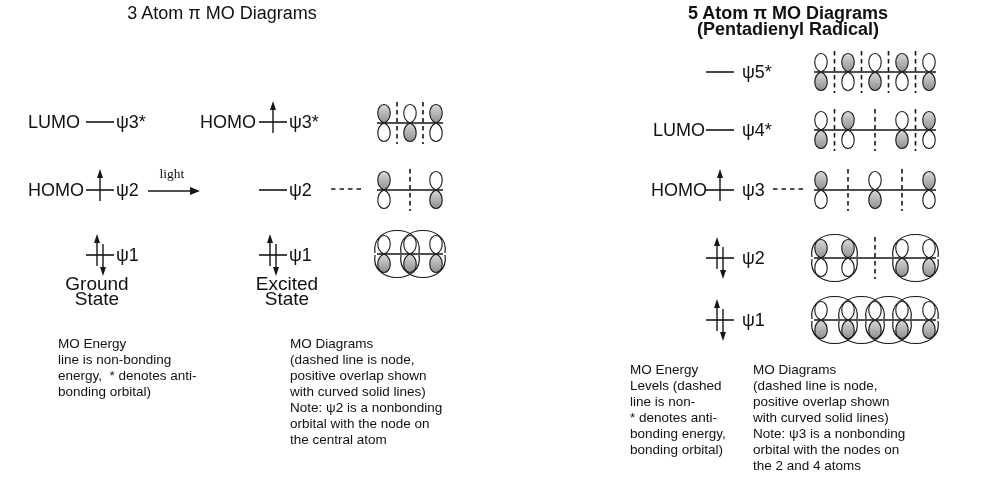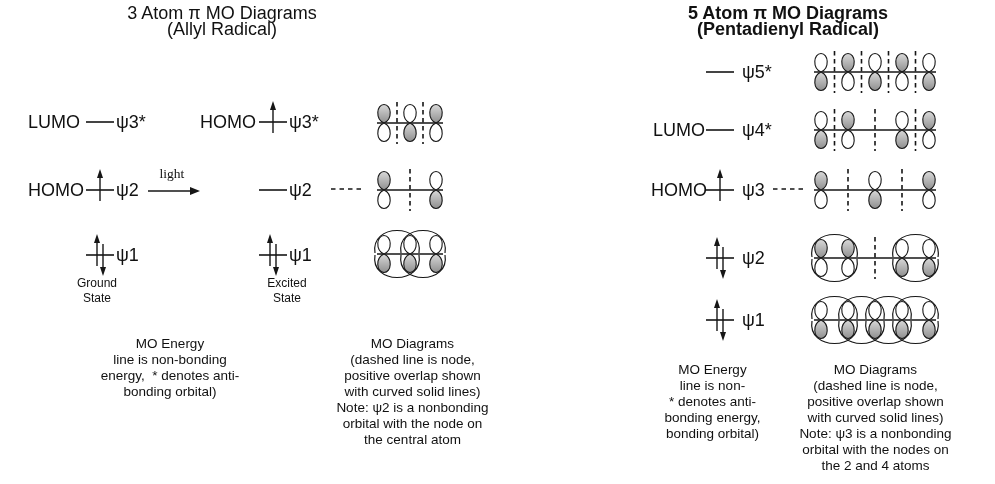--- a/index.html
+++ b/index.html
@@ -5,35 +5,34 @@
   html,body{margin:0;padding:0;background:#ffffff;}
   #stage{
     position:relative; width:995px; height:484px; background:#ffffff;
     font-family:"Liberation Sans", sans-serif; color:#111111; overflow:hidden;
   }
   .abs{position:absolute;}
   .lbl{position:absolute; font-size:18px; line-height:16px; white-space:pre;}
   .right{text-align:right;}
   .center{text-align:center;font-family:Liberation Serif, serif;}
   .title{position:absolute; font-size:18px; line-height:16px; text-align:center;}
-  .caption{position:absolute; font-size:13.5px; line-height:16px; text-align:center;}
+  .caption{position:absolute; font-size:13.5px; line-height:16px; text-align:left;}
   .caption div{white-space:pre;}
-  .state{position:absolute; font-size:12px; line-height:15px; text-align:center;}
+  .state{position:absolute; font-size:19px; line-height:15px; text-align:center;}
   svg.abs{overflow:visible;}
 </style>
 </head>
 <body>
 
 <div id="stage">
 
   <div>
 
     <div class="title" style="left:112px; top:5px; width:220px;">
       <div>3 Atom π MO Diagrams</div>
-      <div>(Allyl Radical)</div>
     </div>
 
     <div class="lbl right" style="left:28px; top:114px; width:52px;">LUMO</div>
     <svg class="abs" style="left:83px; top:100px;" width="34" height="44" viewBox="0 0 34 44">
         <line x1="3" y1="22" x2="31" y2="22" stroke="#161616" stroke-width="1.6"></line>
       </svg>
     <div class="lbl" style="left:116px; top:114px;">ψ3*</div>
 
     <div class="lbl right" style="left:28px; top:182px; width:52px;">HOMO</div>
     <svg class="abs" style="left:83px; top:168px;" width="34" height="44" viewBox="0 0 34 44">
@@ -315,20 +314,21 @@
         <path d="M 68 34 C 59 30, 60.5 15.5, 68 15.5 C 75.5 15.5, 77 30, 68 34 Z" stroke="#161616" stroke-width="1.1" fill="#ffffff"></path>
         <path d="M 68 34 C 59 38, 60.5 52.5, 68 52.5 C 75.5 52.5, 77 38, 68 34 Z" stroke="#161616" stroke-width="1.1" fill="url(#lobeGrad8)"></path>
         <path d="M 95 34 C 86 30, 87.5 15.5, 95 15.5 C 102.5 15.5, 104 30, 95 34 Z" stroke="#161616" stroke-width="1.1" fill="#ffffff"></path>
         <path d="M 95 34 C 86 38, 87.5 52.5, 95 52.5 C 102.5 52.5, 104 38, 95 34 Z" stroke="#161616" stroke-width="1.1" fill="url(#lobeGrad8)"></path>
         <path d="M 122 34 C 113 30, 114.5 15.5, 122 15.5 C 129.5 15.5, 131 30, 122 34 Z" stroke="#161616" stroke-width="1.1" fill="#ffffff"></path>
         <path d="M 122 34 C 113 38, 114.5 52.5, 122 52.5 C 129.5 52.5, 131 38, 122 34 Z" stroke="#161616" stroke-width="1.1" fill="url(#lobeGrad8)"></path>
       </svg>
 
     <div class="caption" style="left:630px; top:362px; width:165px;">
       <div>MO Energy</div>
+      <div>Levels (dashed</div>
       <div>line is non-</div>
       <div>* denotes anti-</div>
       <div>bonding energy,</div>
       <div>bonding orbital)</div>
     </div>
     <div class="caption" style="left:753px; top:362px; width:245px;">
       <div>MO Diagrams</div>
       <div>(dashed line is node,</div>
       <div>positive overlap shown</div>
       <div>with curved solid lines)</div>

